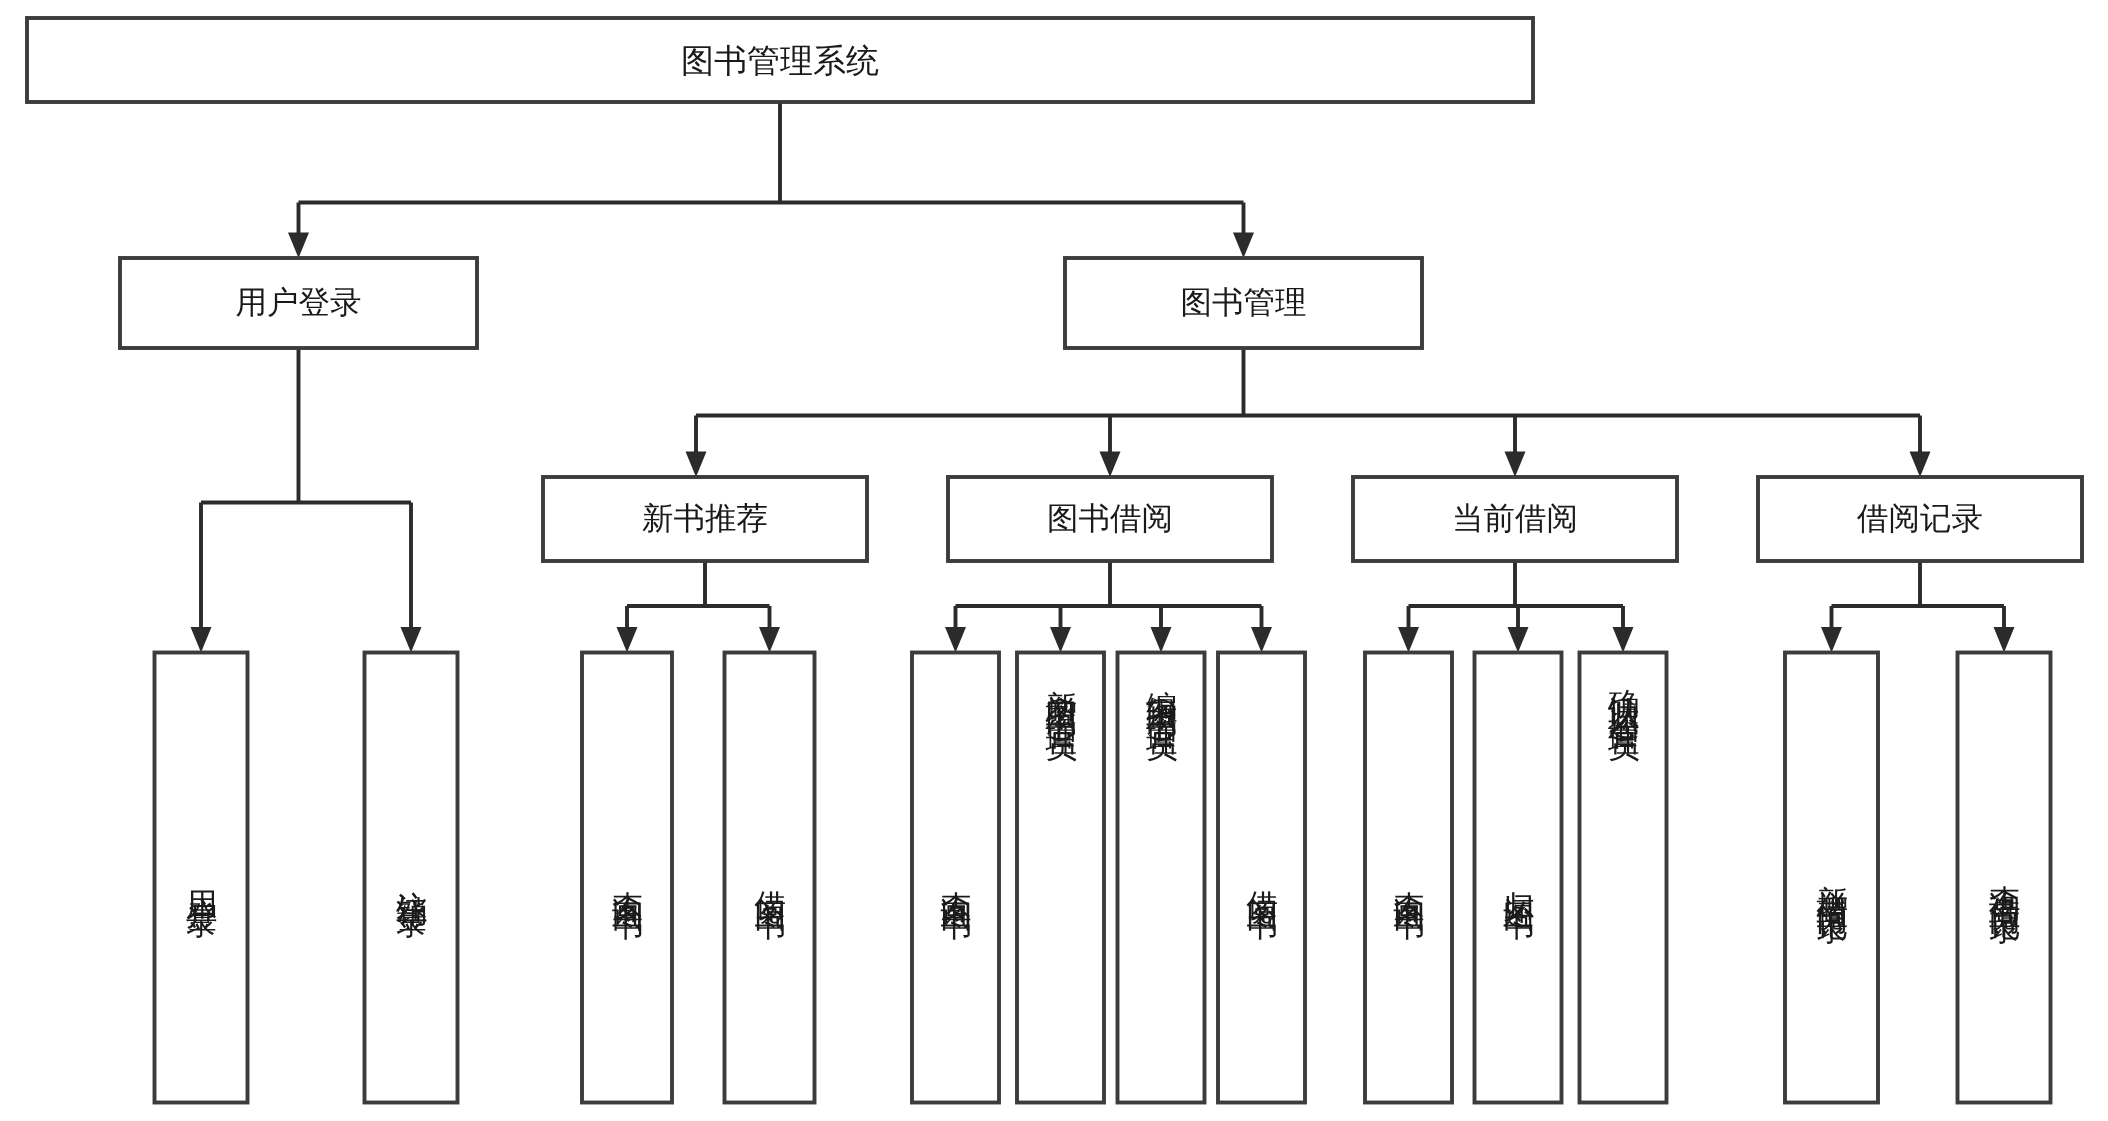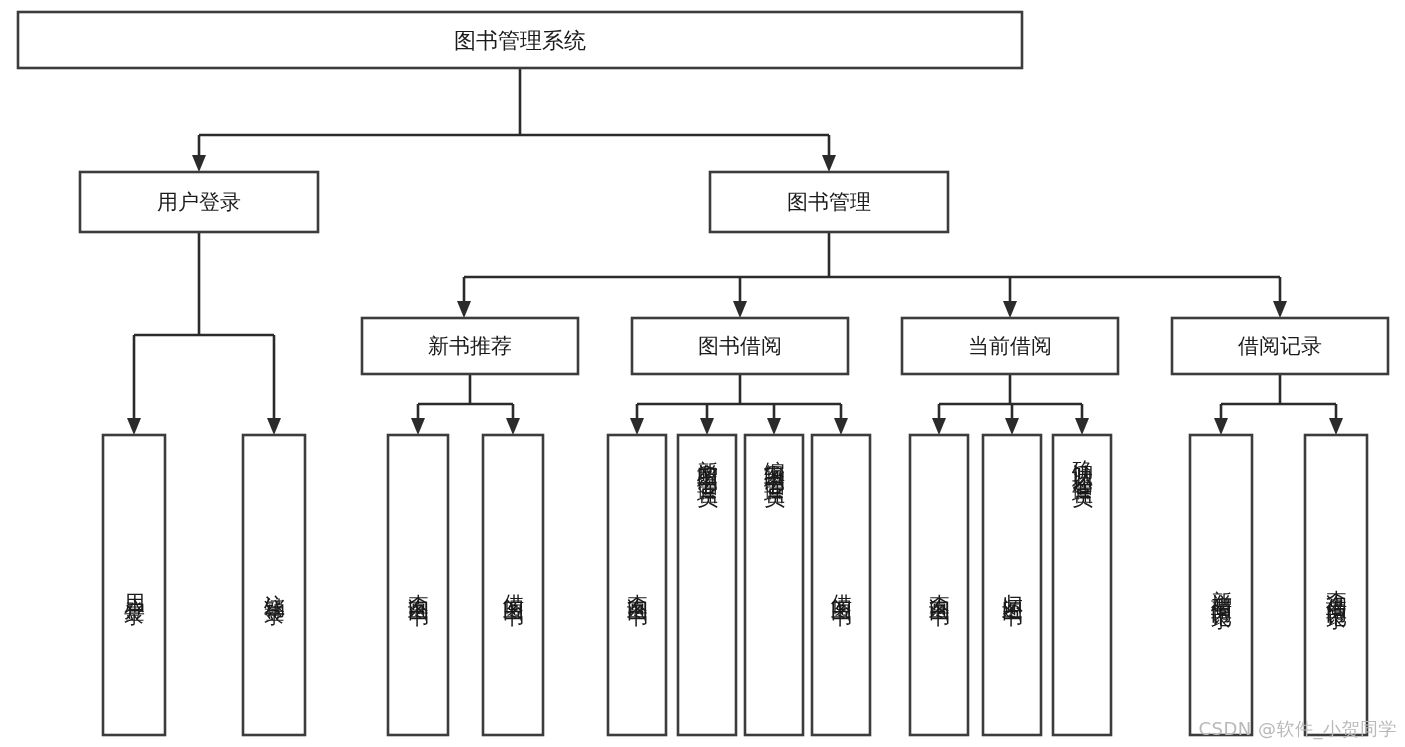--- a/index.html
+++ b/index.html
@@ -245,15 +245,14 @@
   <div class="leaf-label-wrap" style="left:1053px; top:435px; width:58px; height:300px; align-items:flex-start;">
     <span class="leaf-label" style="margin-top:8px;">确认归还（管理员）</span>
   </div>
   <div class="leaf-label-wrap" style="left:1190px; top:435px; width:62px; height:300px;">
     <span class="leaf-label">新增借阅记录</span>
   </div>
   <div class="leaf-label-wrap" style="left:1305px; top:435px; width:62px; height:300px;">
     <span class="leaf-label">查询借阅记录</span>
   </div>
 
-  <div class="watermark">CSDN @软件_小贺同学</div>
 
 </div>
 
 </body></html>

